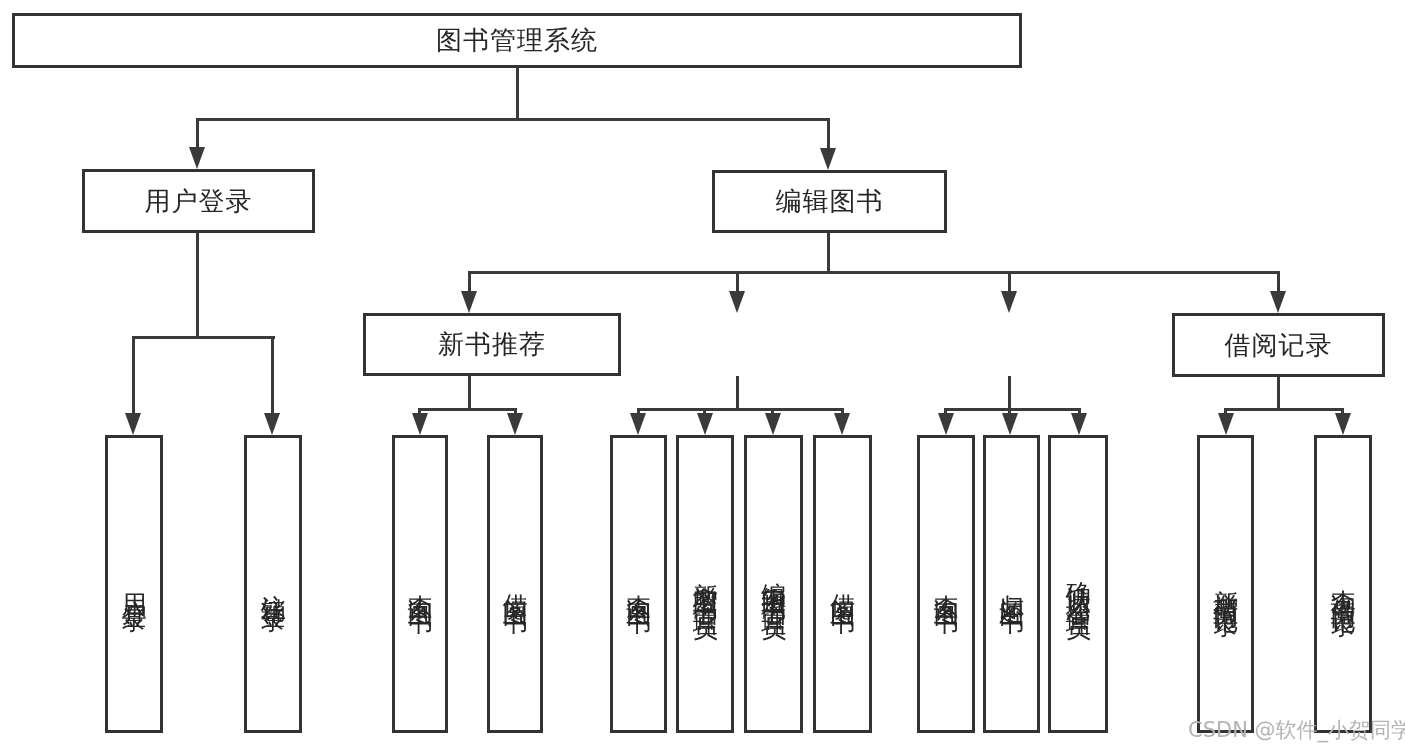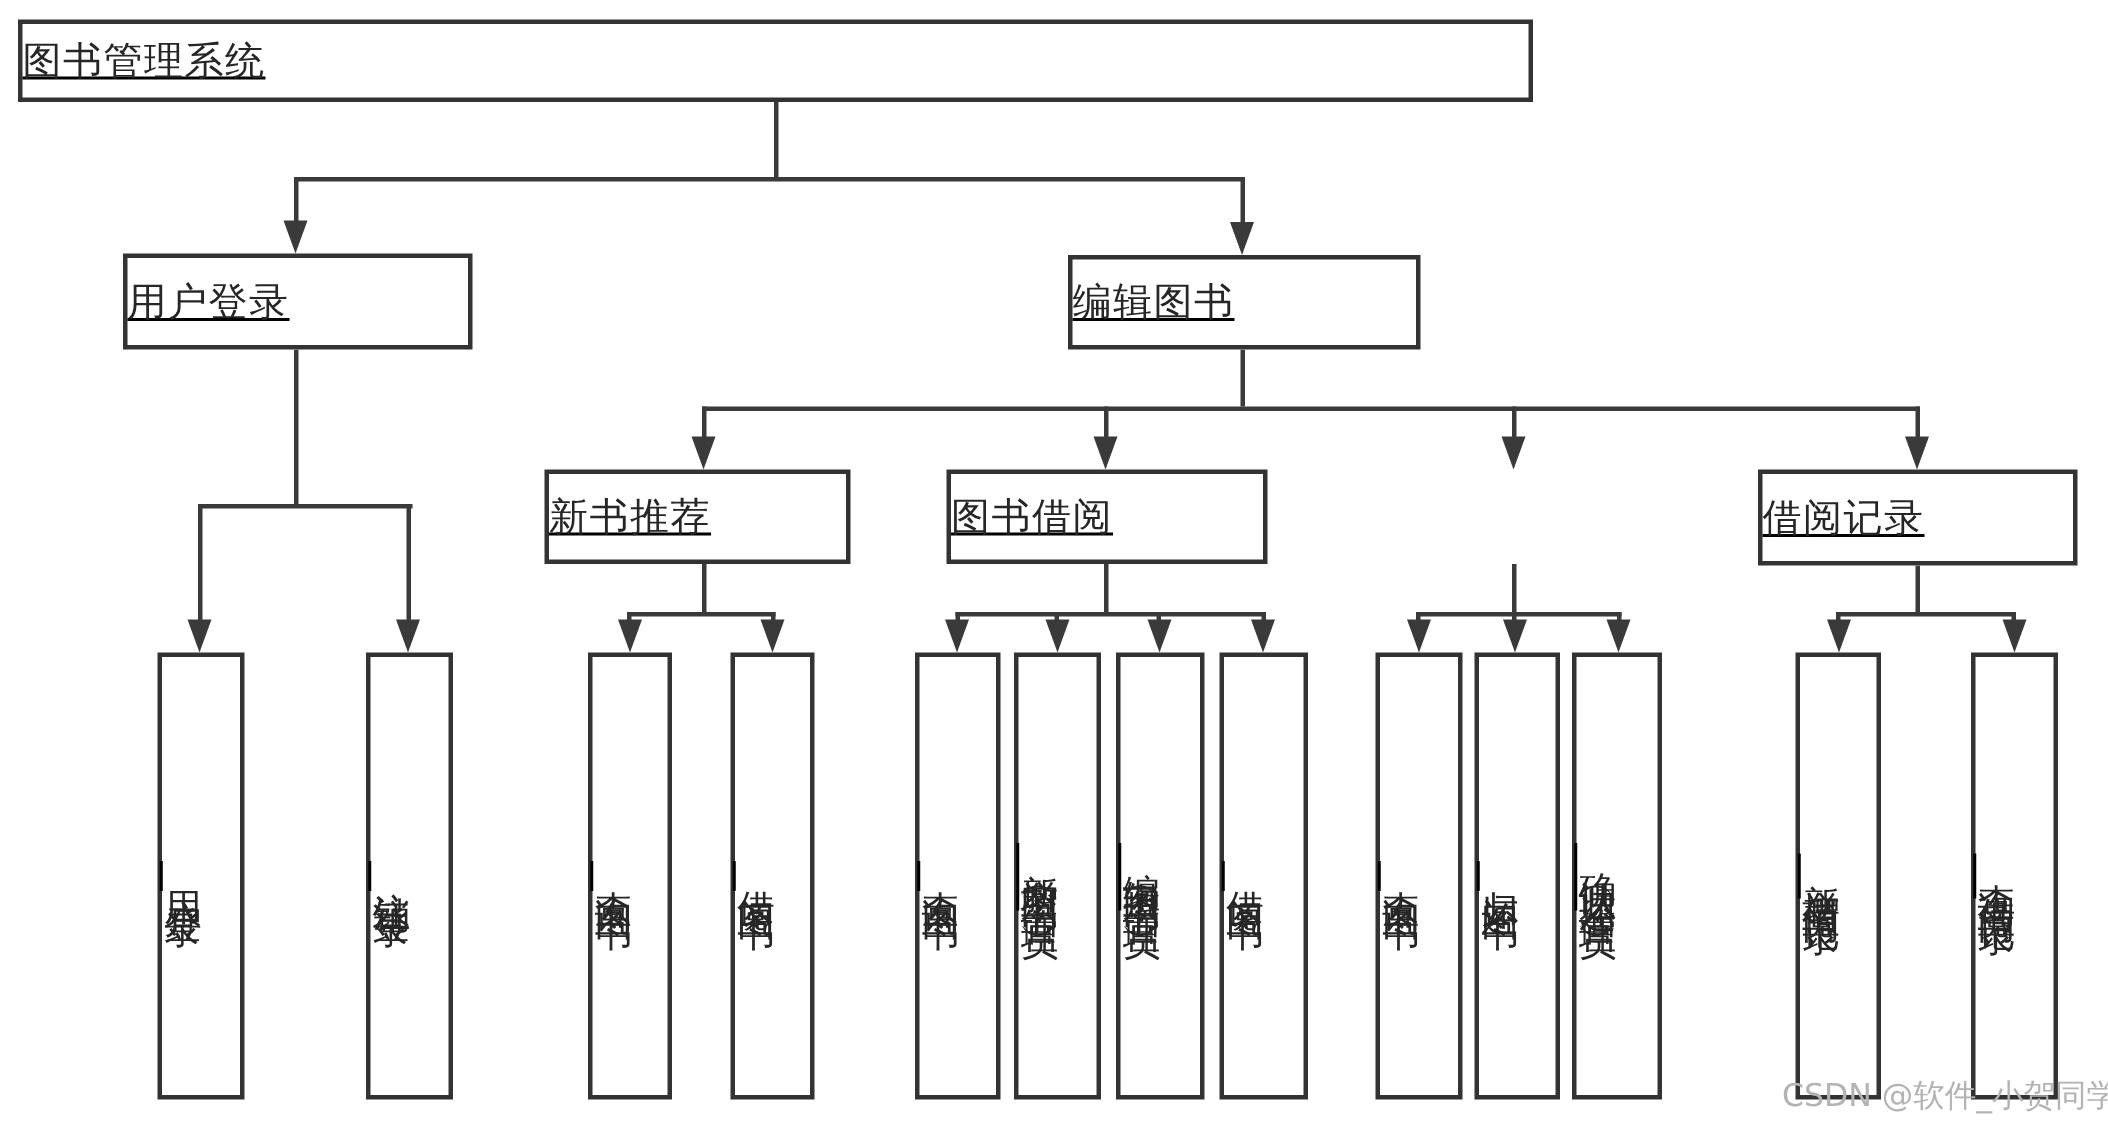--- a/index.html
+++ b/index.html
@@ -20,21 +20,21 @@
     width: 1405px;
     height: 747px;
   }
   .node {
     position: absolute;
     box-sizing: border-box;
     border: 3px solid var(--border-color, #333333);
     background: #ffffff;
     display: flex;
     align-items: center;
-    text-decoration: underline;
+    justify-content: center;
   }
   .node.h .label {
     font-size: 26px;
     color: var(--text-color, #262626);
     letter-spacing: 1px;
     white-space: nowrap;
   }
   .node.v .label {
     writing-mode: vertical-rl;
     text-orientation: mixed;
@@ -125,25 +125,22 @@
     <div class="arrow" style="left: 1335px; top: 413px;"></div>
     <div class="node h" style="left: 12px; top: 13px; width: 1010px; height: 55px;">
       <span class="label">图书管理系统</span>
     </div>
     <div class="node h" style="left: 82px; top: 169px; width: 233px; height: 64px;">
       <span class="label">用户登录</span>
     </div>
     <div class="node h" style="left: 712px; top: 170px; width: 235px; height: 63px;">
       <span class="label">编辑图书</span>
     </div>
-    <div class="node h" style="left: 363px; top: 313px; width: 204px; height: 63px;">
+    <div class="node h" style="left: 363px; top: 313px; width: 258px; height: 63px;">
       <span class="label">新书推荐</span>
-    </div>
-    <div class="node h" style="left: 631px; top: 313px; width: 214px; height: 63px;">
-      <span class="label">图书借阅</span>
     </div>
     <div class="node h" style="left: 1172px; top: 313px; width: 213px; height: 64px;">
       <span class="label">借阅记录</span>
     </div>
     <div class="node v" style="left: 105px; top: 435px; width: 58px; height: 298px;">
       <span class="label">用户登录</span>
     </div>
     <div class="node v" style="left: 244px; top: 435px; width: 58px; height: 298px;">
       <span class="label">注销登录</span>
     </div>

